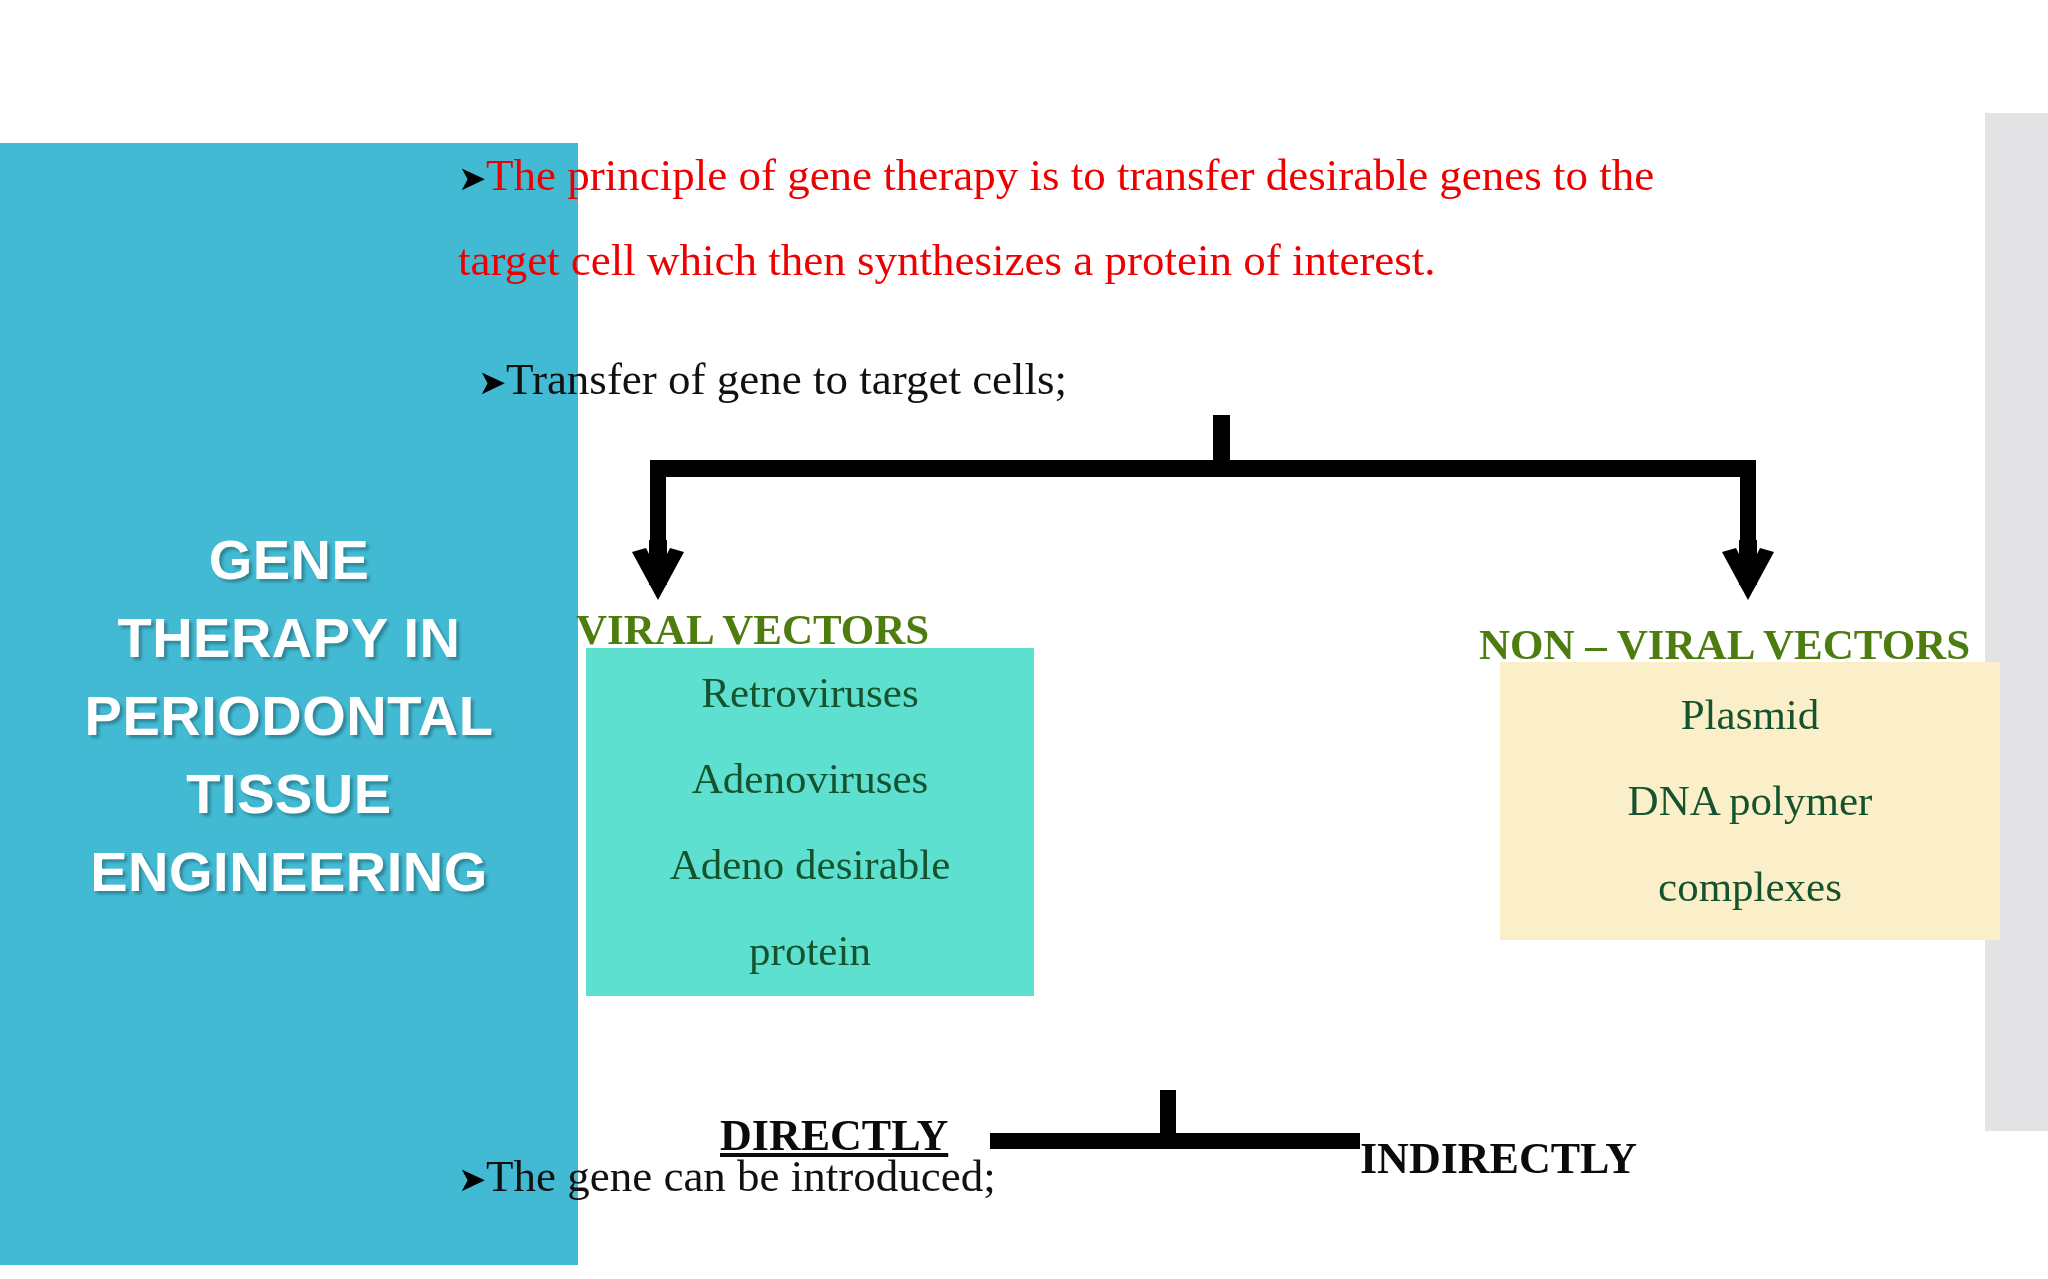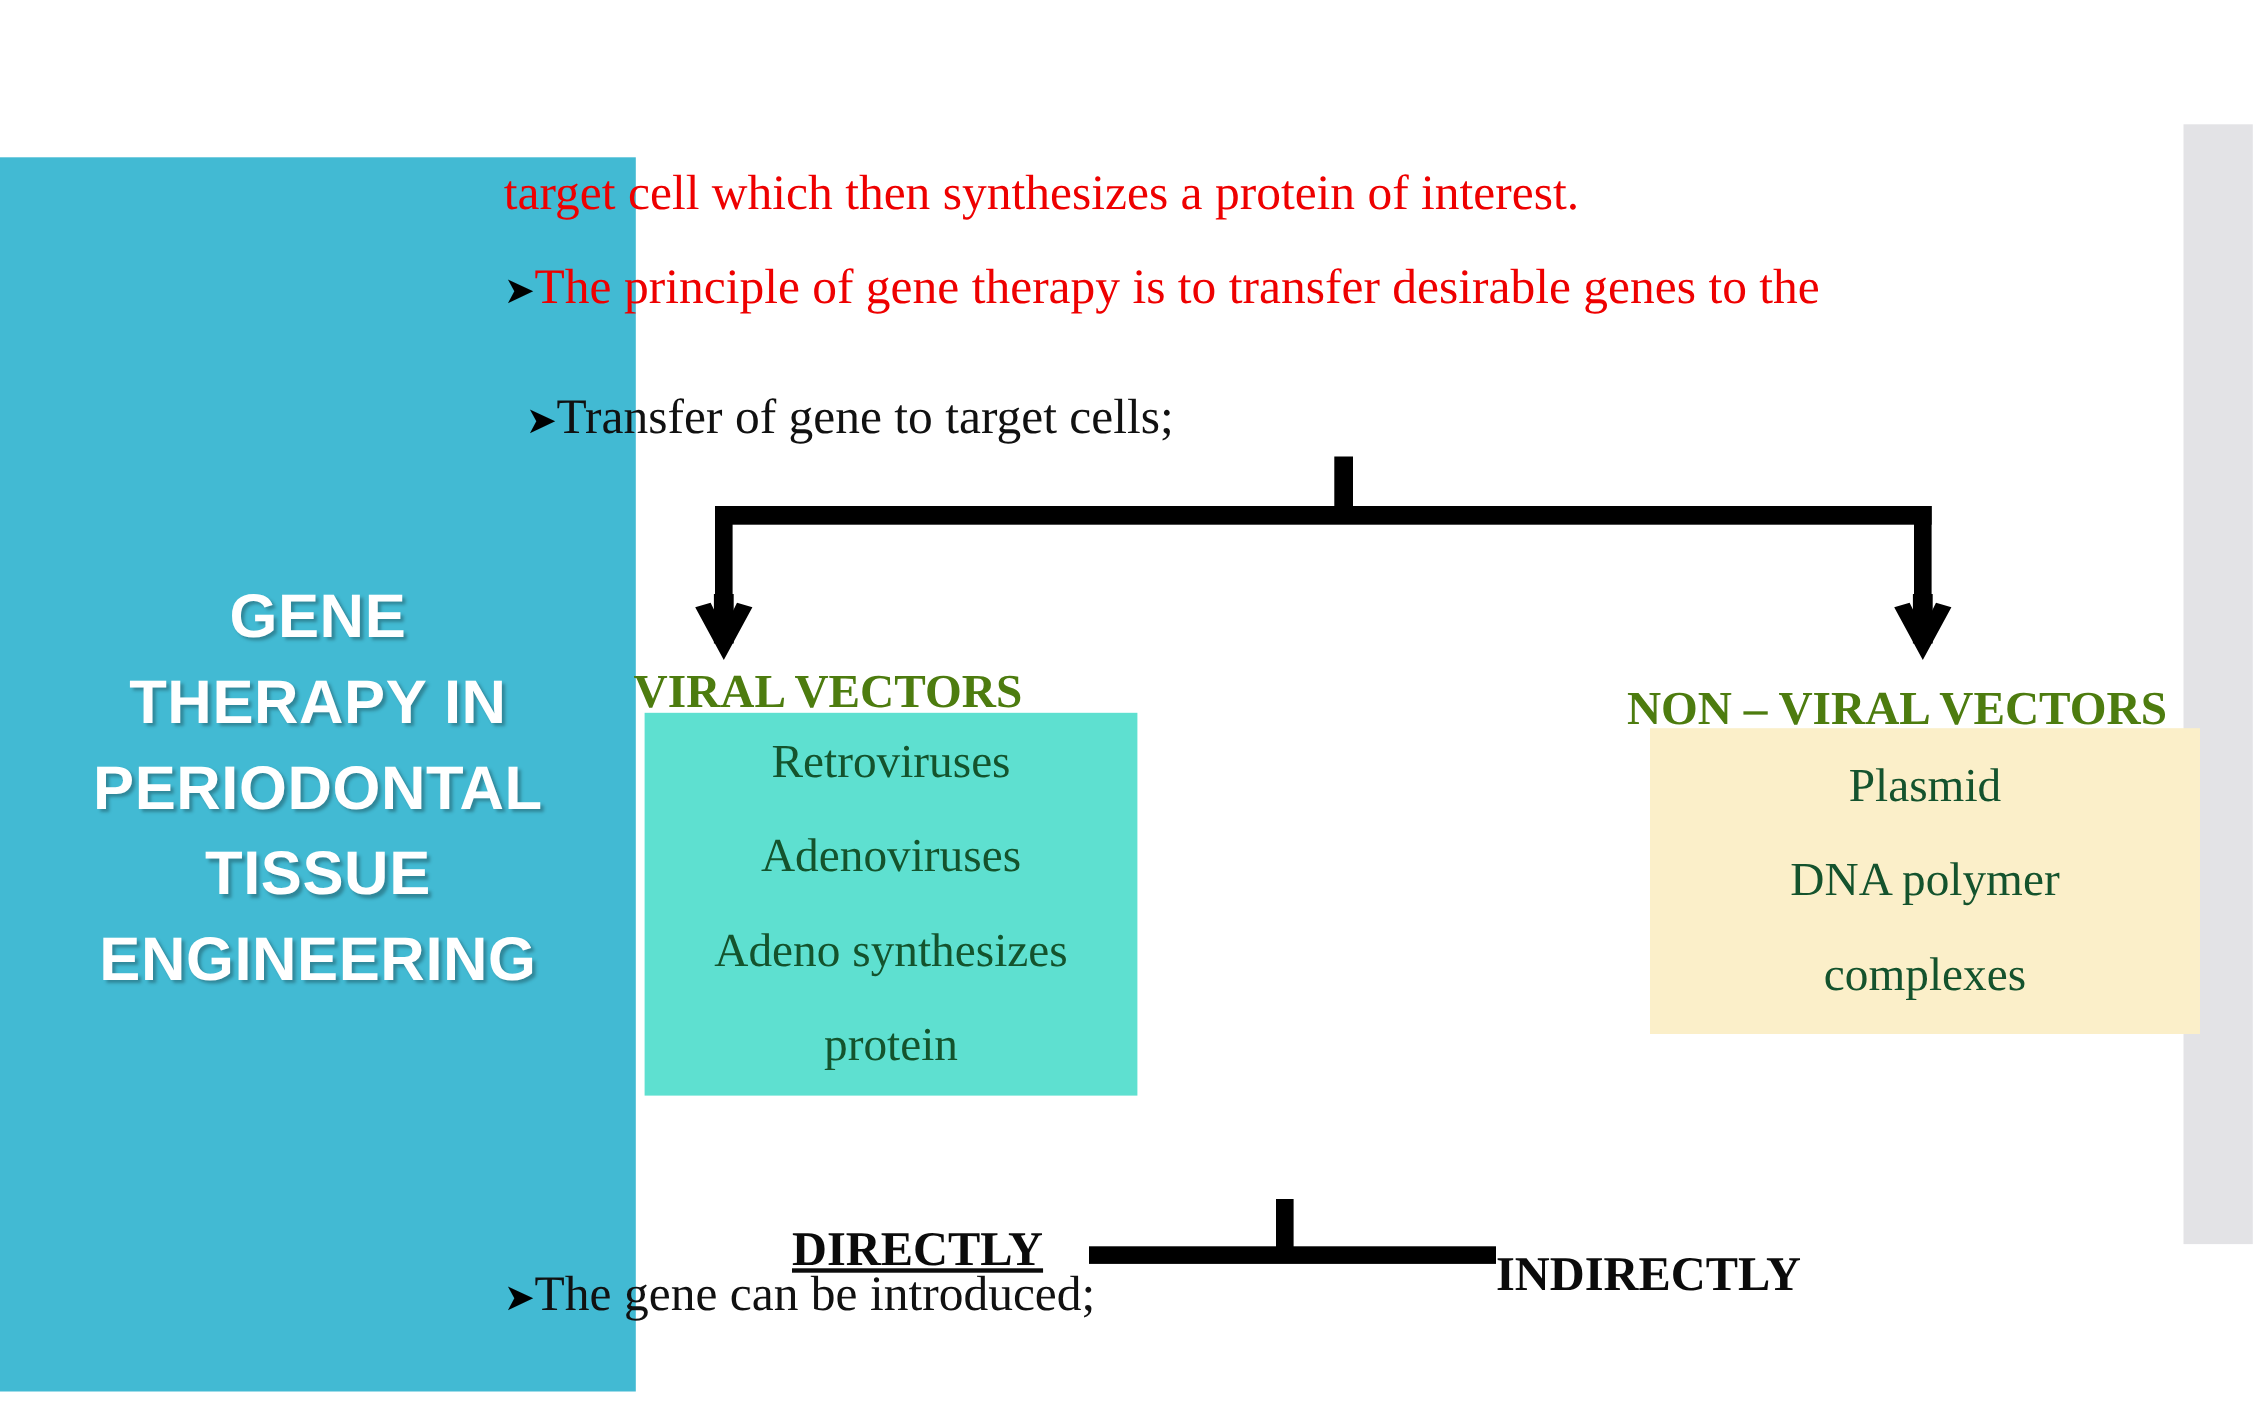--- a/index.html
+++ b/index.html
@@ -101,24 +101,24 @@
     <div class="sidebar-title">GENE
 THERAPY IN
 PERIODONTAL
 TISSUE
 ENGINEERING</div>
   </div>
 
   <div class="content">
 
     <div class="bullet-row b1">
-      <div class="line ind">target cell which then synthesizes a protein of interest.</div>
       <div class="line">
         <span class="chev">➤</span><span class="btext">The principle of gene therapy is to transfer desirable genes to the</span>
       </div>
+      <div class="line ind">target cell which then synthesizes a protein of interest.</div>
     </div>
 
     <div class="bullet-row b2">
       <div class="line">
         <span class="chev">➤</span><span class="btext">Transfer of gene to target cells;</span>
       </div>
     </div>
 
     <div class="bullet-row b3">
       <div class="line">
@@ -147,21 +147,21 @@
     <rect x="1160" y="1090" width="16" height="48" fill="#000"></rect>
     <rect x="990" y="1133" width="370" height="16" fill="#000"></rect>
   </svg>
 
   <div class="lbl lbl-viral">VIRAL VECTORS</div>
   <div class="lbl lbl-nonviral">NON – VIRAL VECTORS</div>
 
   <div class="panel panel-viral">
     <div class="pl">Retroviruses</div>
     <div class="pl">Adenoviruses</div>
-    <div class="pl">Adeno synthesizes</div>
+    <div class="pl">Adeno desirable</div>
     <div class="pl">protein</div>
   </div>
 
   <div class="panel panel-nonviral">
     <div class="pl">Plasmid</div>
     <div class="pl">DNA polymer</div>
     <div class="pl">complexes</div>
   </div>
 
   <div class="bottom-lbl lbl-directly">DIRECTLY</div>

